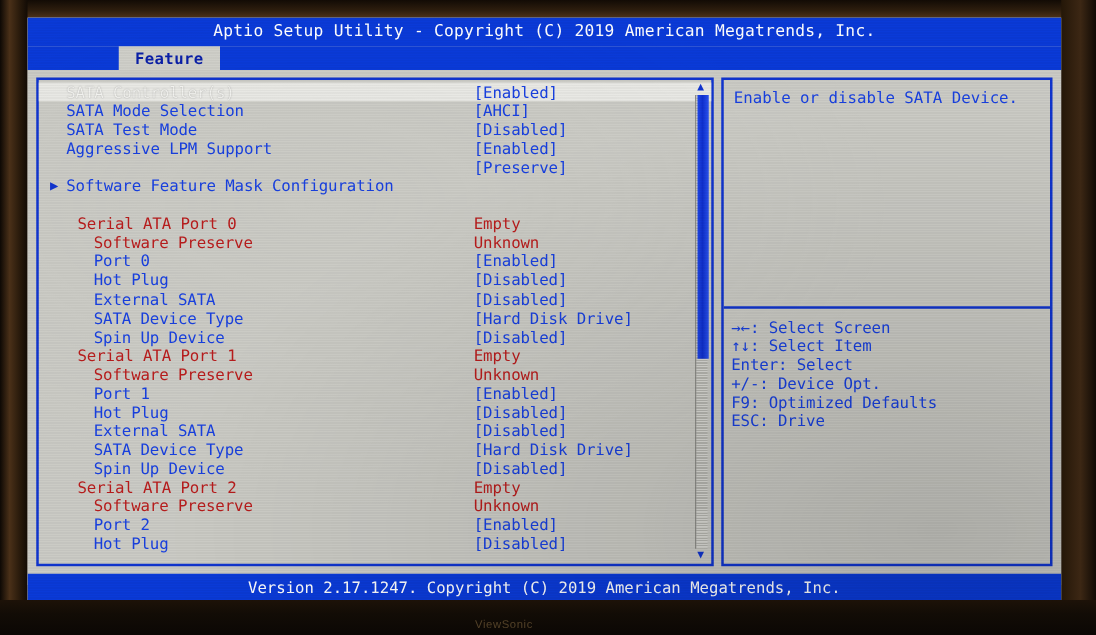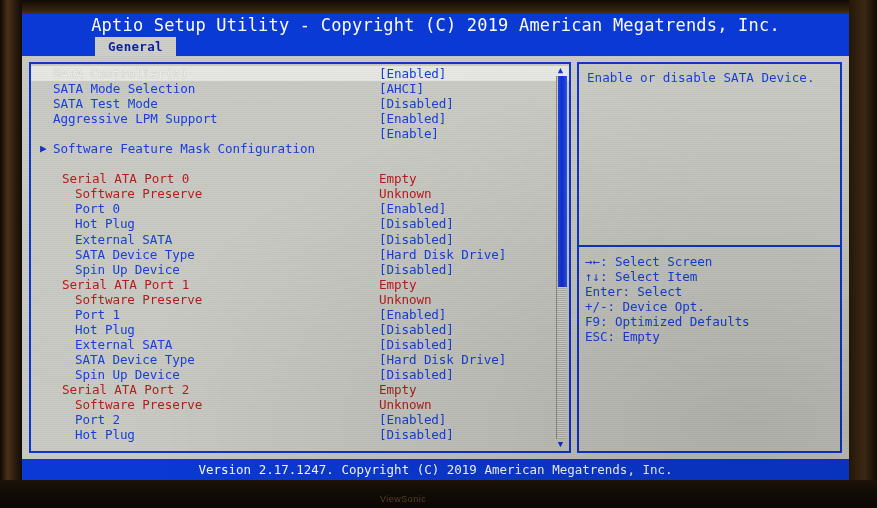--- a/index.html
+++ b/index.html
@@ -73,21 +73,21 @@
     mix-blend-mode: multiply;
     opacity: .85;
   }
 
   .title-bar {
     position: absolute;
     left: 0; top: 0;
     width: 827px; height: 23px;
     background: #0a3ad8;
     color: #ffffff;
-    font-size: 17px;
+    font-size: 13px;
     letter-spacing: .2px;
     text-align: center;
     line-height: 23px;
     white-space: nowrap;
   }
 
   .tab-strip {
     position: absolute;
     left: 0; top: 23px;
     width: 827px; height: 19px;
@@ -254,21 +254,21 @@
   <div class="bezel-left"></div>
   <div class="bezel-right"></div>
   <div class="bezel-bottom"></div>
   <div class="bezel-brand">ViewSonic</div>
 
   <div id="screen">
 
     <div class="title-bar">Aptio Setup Utility - Copyright (C) 2019 American Megatrends, Inc.</div>
 
     <div class="tab-strip">
-      <div class="tab-active">General</div>
+      <div class="tab-active">Feature</div>
     </div>
 
     <div class="body-area">
 
       <div class="panel-left">
         <div class="rows" id="rows-container">
             <div class="row selected">
               <span class="label ind0">SATA Controller(s)</span>
               <span class="value">[Enabled]</span>
             </div>
@@ -278,21 +278,21 @@
             </div>
             <div class="row">
               <span class="label ind0">SATA Test Mode</span>
               <span class="value">[Disabled]</span>
             </div>
             <div class="row">
               <span class="label ind0">Aggressive LPM Support</span>
               <span class="value">[Enabled]</span>
             </div>
             <div class="row">
-              <span class="value">[Enable]</span>
+              <span class="value">[Preserve]</span>
             </div>
             <div class="row">
               <span class="arrow">▶</span>
               <span class="label ind0">Software Feature Mask Configuration</span>
             </div>
             <div class="row spacer">
               <span class="label ind0"></span>
             </div>
             <div class="row readonly">
               <span class="label ind1">Serial ATA Port 0</span>
@@ -379,21 +379,21 @@
 
       <div class="panel-right">
         <div class="help-text">Enable or disable SATA Device.</div>
         <div class="help-divider"></div>
         <div class="keys" id="keys-container">
             <div class="key-row">→←: Select Screen</div>
             <div class="key-row">↑↓: Select Item</div>
             <div class="key-row">Enter: Select</div>
             <div class="key-row">+/-: Device Opt.</div>
             <div class="key-row">F9: Optimized Defaults</div>
-            <div class="key-row">ESC: Empty</div>
+            <div class="key-row">ESC: Drive</div>
           </div>
       </div>
 
     </div>
 
     <div class="version-bar">Version 2.17.1247. Copyright (C) 2019 American Megatrends, Inc.</div>
   </div>
 </div>
 
 </body></html>

